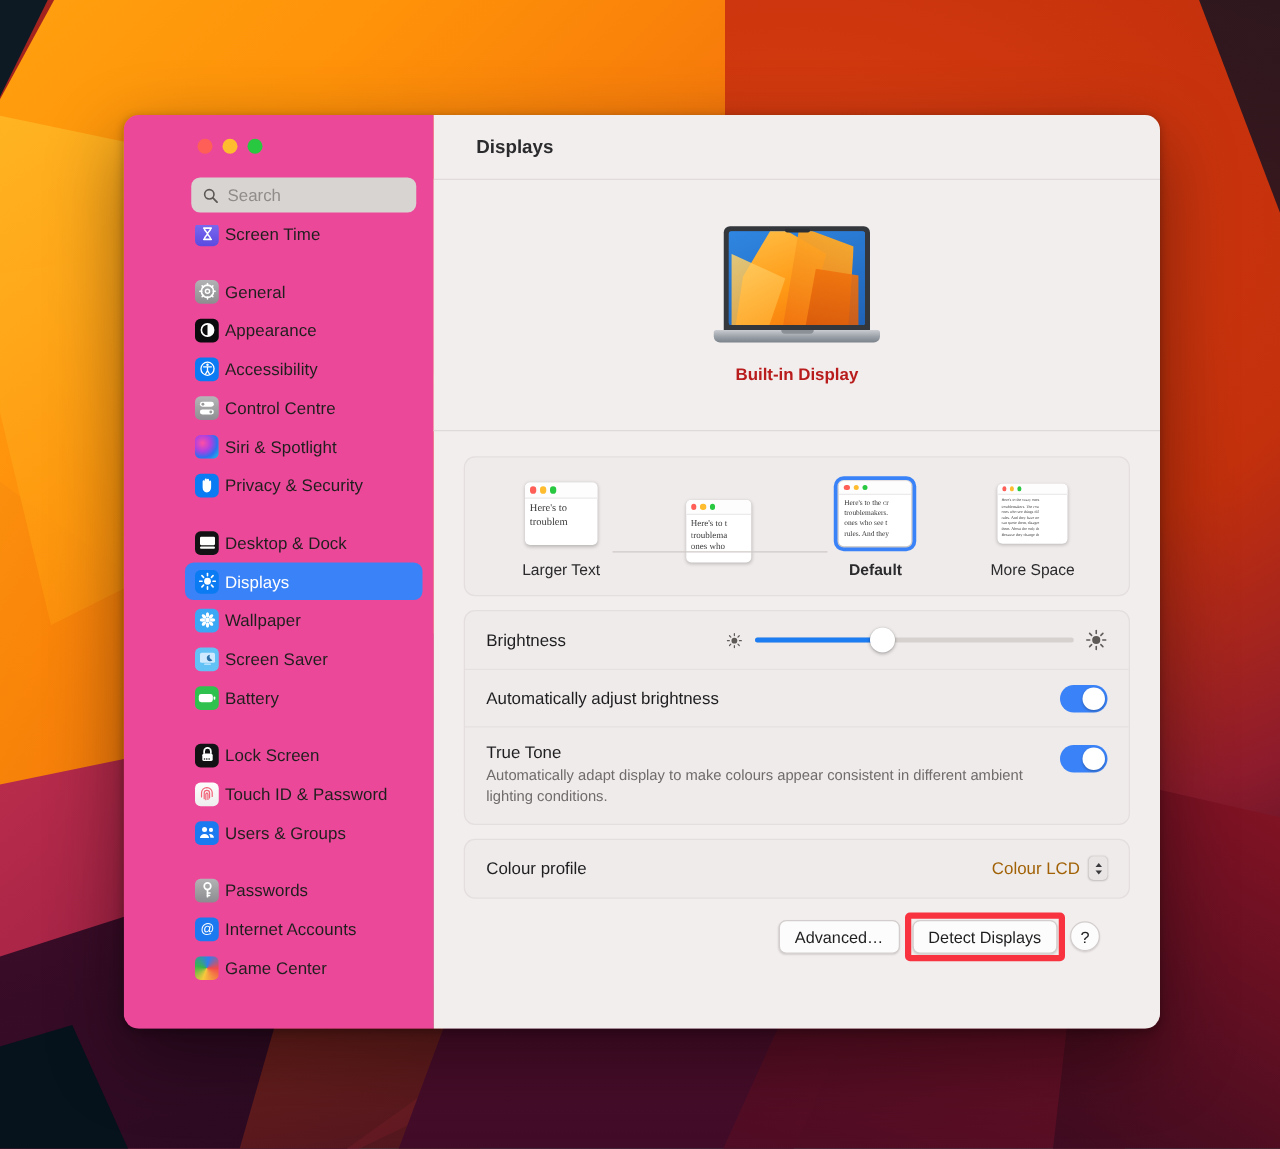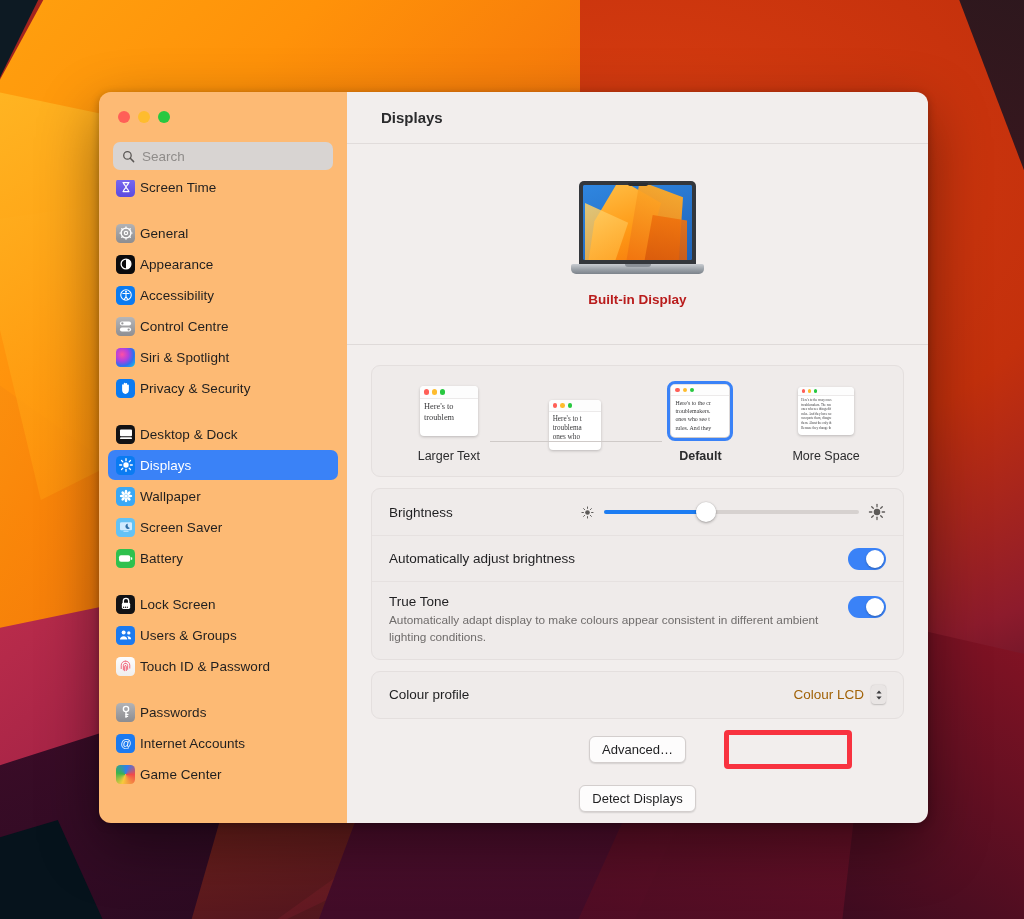--- a/index.html
+++ b/index.html
@@ -91,22 +91,22 @@
   
   #win {
     position:absolute; left:99px; top:92px; width:829px; height:731px;
     border-radius:12px; overflow:hidden;
     display:flex;
     box-shadow:0 22px 60px rgba(0,0,0,.42), 0 2px 8px rgba(0,0,0,.28);
   }
 
   
   #sidebar {
-    width:248px; background:#fdba74; position:relative;
-    display:flex; flex-direction:column;
+    width:248px; background:#ec4899; position:relative;
+    display:flex; flex-direction:column;padding-left:40px;
   }
   #traffic { height:50px; display:flex; align-items:center; padding:0 0 0 19px; gap:8px; }
   .dot { width:12px; height:12px; border-radius:50%; }
   .dot.red{background:#ff5f57;}
   .dot.yellow{background:#febc2e;}
   .dot.green{background:#28c840;}
 
   #search-wrap { padding:0 14px 10px 14px; }
   #search {
     height:28px; border-radius:7px; background:#d8d4d2;
@@ -254,22 +254,22 @@
 
   
   #cp-value { display:flex; align-items:center; gap:7px; font-size:13.5px; color:#a16207; }
   #cp-chev {
     width:15px; height:19px; border-radius:4px; background:#e9e5e4;
     display:flex; flex-direction:column; align-items:center; justify-content:center; gap:2px;
     box-shadow:0 .5px 1.5px rgba(0,0,0,.2);
   }
 
   
-  #footer { display:flex; align-items:center; justify-content:flex-end; gap:22px;
-            padding:6px 24px 0 24px; position:relative;flex-direction:column; }
+  #footer { display:flex; align-items:center; justify-content:flex-end; gap:10px;
+            padding:6px 24px 0 24px; position:relative; }
   .btn {
     background:#fdfcfc; border:.5px solid #d3cecd; border-radius:6px;
     font-size:13px; color:#1f1f21; padding:5px 12px;
     box-shadow:0 1px 1.5px rgba(0,0,0,.12);
     font-family:"Liberation Sans", sans-serif; cursor:default;
   }
   #help-btn {
     width:24px; height:24px; border-radius:50%; background:#fdfcfc;
     border:.5px solid #d3cecd; display:flex; align-items:center; justify-content:center;
     font-size:13px; color:#1f1f21; box-shadow:0 1px 1.5px rgba(0,0,0,.12);
@@ -466,44 +466,44 @@
                   <g fill="#151517">
                     <circle cx="3.9" cy="11" r=".7"></circle>
                     <circle cx="5.9" cy="11" r=".7"></circle>
                     <circle cx="7.9" cy="11" r=".7"></circle>
                   </g>
                 </svg>
               </div>
               <span class="navlabel">Lock Screen</span>
             </div>
             <div class="navitem">
-              <div class="navicon" style="background: rgb(27, 122, 240);">
-                <svg width="14" height="12" viewBox="0 0 16 13">
-                  <circle cx="5.3" cy="3.7" r="2.3" fill="#fff"></circle>
-                  <circle cx="11.2" cy="4.1" r="1.9" fill="#fff"></circle>
-                  <path d="M1.1 11.6c0-2.3 1.9-3.8 4.2-3.8s4.2 1.5 4.2 3.8Z" fill="#fff"></path>
-                  <path d="M10 7.9c2.2 0 3.9 1.4 3.9 3.5h-3.3c0-1.3-.4-2.5-1.2-3.4Z" fill="#fff"></path>
-                </svg>
-              </div>
-              <span class="navlabel">Users &amp; Groups</span>
-            </div>
-            <div class="navitem">
               <div class="navicon" style="background: linear-gradient(rgb(253, 253, 253), rgb(239, 238, 238));">
                 <svg width="13" height="14" viewBox="0 0 14 15">
                   <g fill="none" stroke="#f2647a" stroke-width="1.05" stroke-linecap="round">
                     <path d="M7 2.2c2.6 0 4.6 2 4.6 4.5v3.1"></path>
                     <path d="M7 2.2c-2.6 0-4.6 2-4.6 4.5v3.6"></path>
                     <path d="M7 4.6c1.3 0 2.3 1 2.3 2.2v4.3"></path>
                     <path d="M7 4.6c-1.3 0-2.3 1-2.3 2.2v4.9"></path>
                     <path d="M7 7c.5 0 .9.4.9 1v4.4"></path>
                     <path d="M7 7c-.5 0-.9.4-.9 1v4.6"></path>
                   </g>
                 </svg>
               </div>
               <span class="navlabel">Touch ID &amp; Password</span>
+            </div>
+            <div class="navitem">
+              <div class="navicon" style="background: rgb(27, 122, 240);">
+                <svg width="14" height="12" viewBox="0 0 16 13">
+                  <circle cx="5.3" cy="3.7" r="2.3" fill="#fff"></circle>
+                  <circle cx="11.2" cy="4.1" r="1.9" fill="#fff"></circle>
+                  <path d="M1.1 11.6c0-2.3 1.9-3.8 4.2-3.8s4.2 1.5 4.2 3.8Z" fill="#fff"></path>
+                  <path d="M10 7.9c2.2 0 3.9 1.4 3.9 3.5h-3.3c0-1.3-.4-2.5-1.2-3.4Z" fill="#fff"></path>
+                </svg>
+              </div>
+              <span class="navlabel">Users &amp; Groups</span>
             </div>
             <div class="navgap"></div>
             <div class="navitem">
               <div class="navicon" style="background: linear-gradient(rgb(179, 179, 181), rgb(140, 140, 144));">
                 <svg width="10" height="14" viewBox="0 0 11 15">
                   <circle cx="5.5" cy="4.2" r="2.9" fill="none" stroke="#fff" stroke-width="1.5"></circle>
                   <path d="M5.5 7.1v6.3" stroke="#fff" stroke-width="1.5" stroke-linecap="round"></path>
                   <path d="M5.5 10.1h2.2M5.5 12.3h1.8" stroke="#fff" stroke-width="1.4" stroke-linecap="round"></path>
                 </svg>
               </div>

